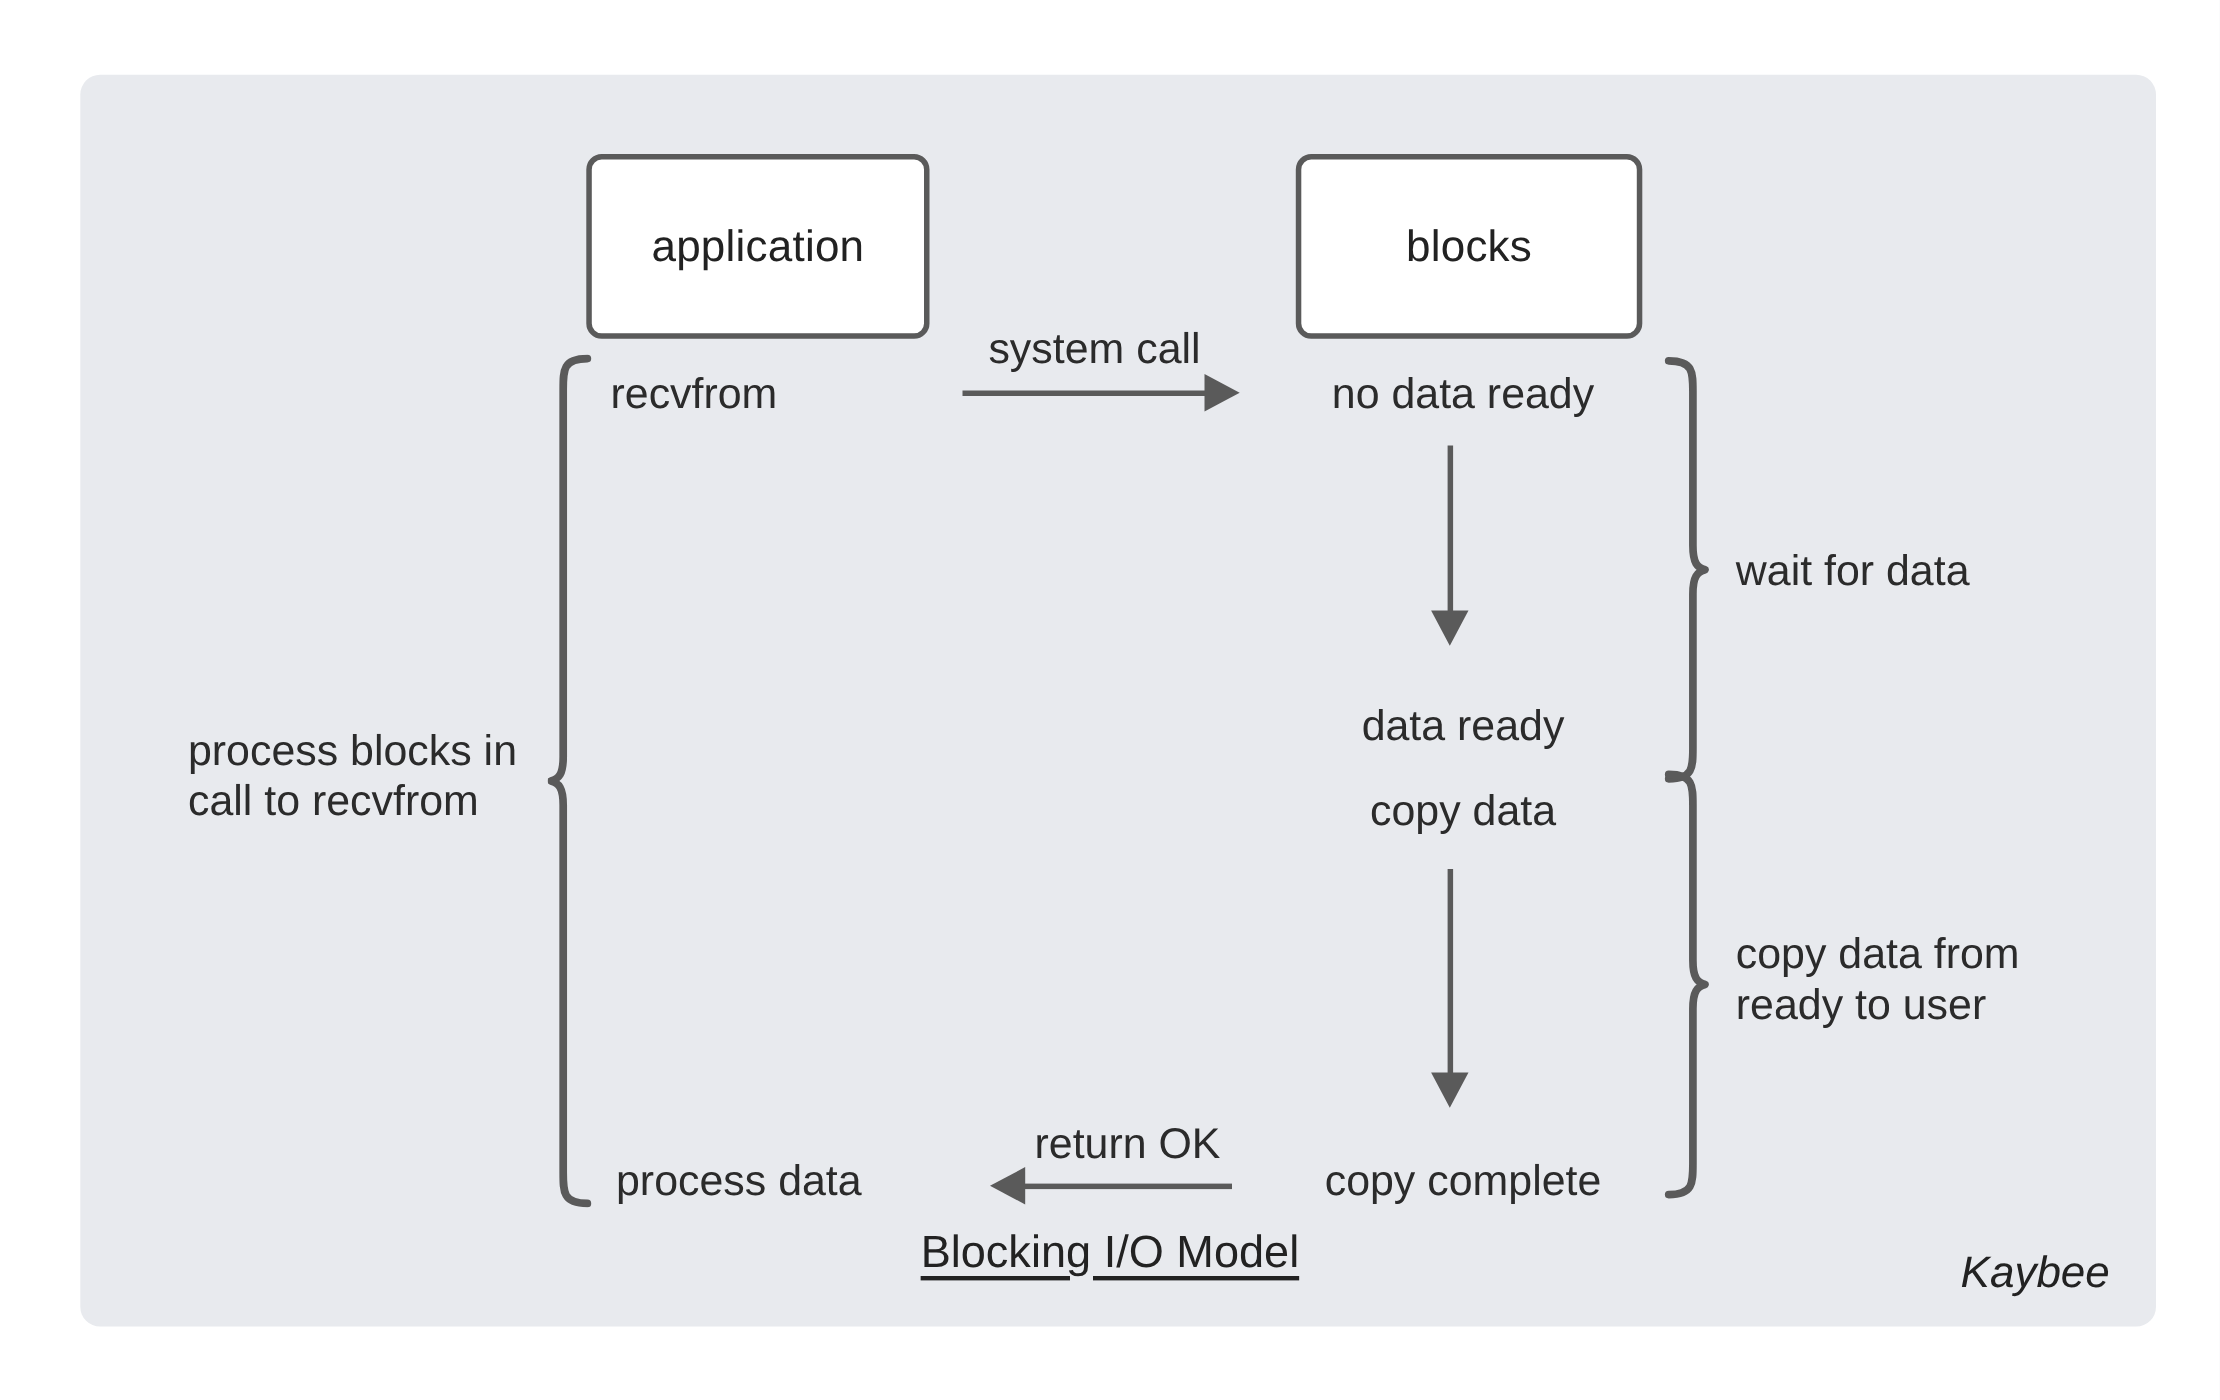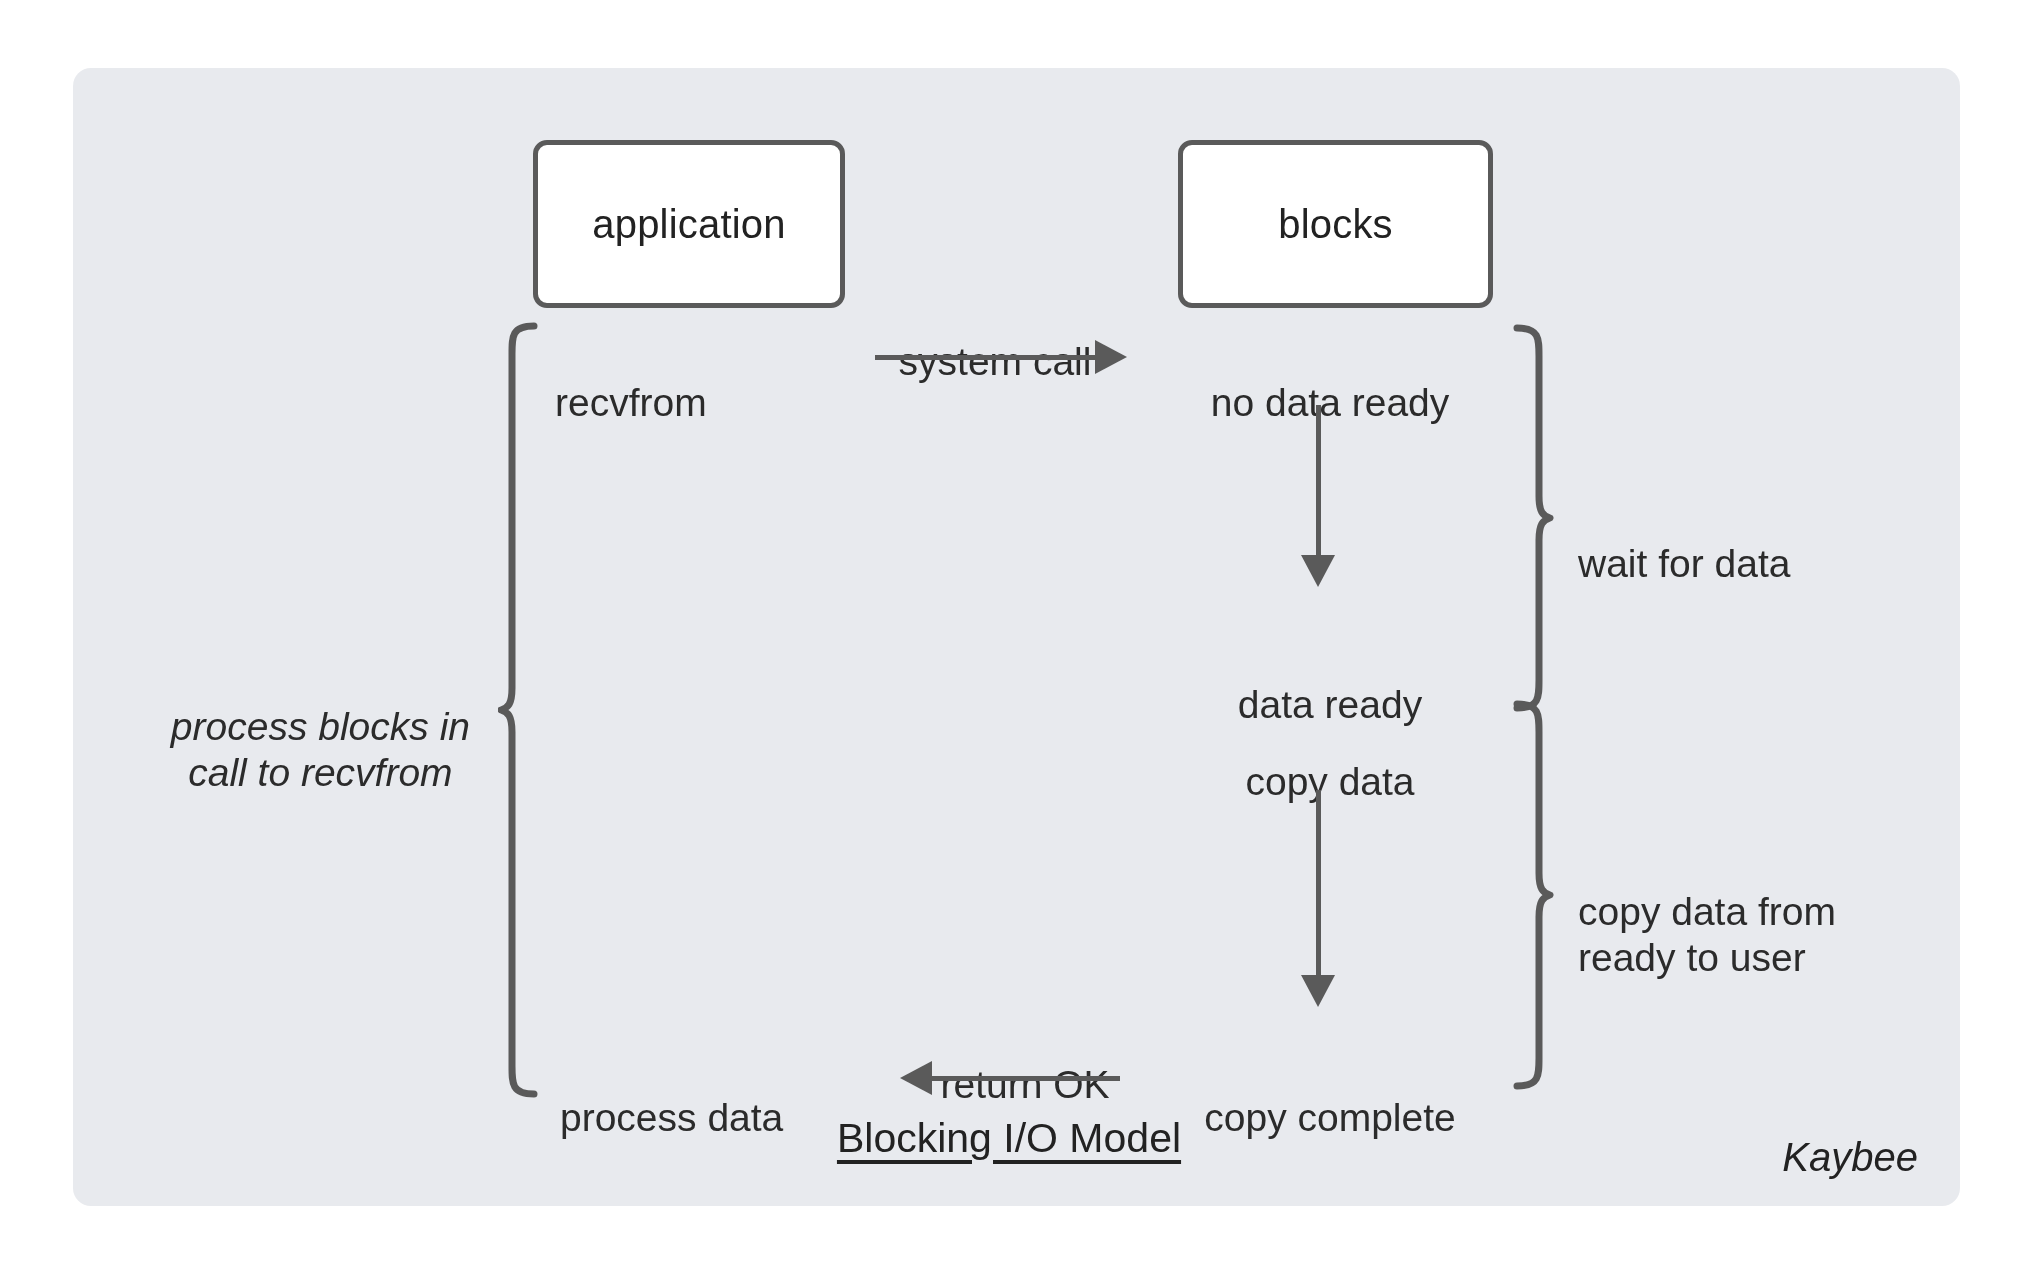--- a/index.html
+++ b/index.html
@@ -30,21 +30,20 @@
   }
   #box-application{left:533px;top:140px;width:302px;height:158px;}
   #box-kernel{left:1178px;top:140px;width:305px;height:158px;}
 
   .lbl{
     position:absolute;
     color:#2b2b2b;
     font-size:39px;
     white-space:nowrap;
     line-height:1.18;
-    margin-top:44px;
   }
   .lbl.ctr{text-align:center;transform:translateX(-50%);}
   .lbl.right{text-align:right;transform:translateX(-100%);}
 
   
   .arrow-h{position:absolute;height:5px;background:#5a5a5a;}
   .arrow-head-r{
     position:absolute;width:0;height:0;
     border-top:17px solid transparent;
     border-bottom:17px solid transparent;
@@ -97,21 +96,21 @@
     <span>blocks</span>
   </div>
 
   <svg class="brace" style="left:498px;top:322px;" width="40" height="776" viewBox="0 0 40 776">
     <path d="M 36 4 C 14 4, 14 14, 14 32
              L 14 366 C 14 382, 10 386, 3 388
              C 10 390, 14 394, 14 410
              L 14 744 C 14 762, 14 772, 36 772" fill="none" stroke="#5a5a5a" stroke-width="7" stroke-linecap="round" stroke-linejoin="round"></path>
   </svg>
 
-  <div class="lbl right" style="left:470px;top:660px;text-align:center;font-style:italic;">
+  <div class="lbl right" style="left:470px;top:660px;text-align:left;">
     <div>process blocks in</div>
     <div>call to recvfrom</div>
   </div>
 
   <svg class="brace" style="left:1512px;top:324px;" width="44" height="396" viewBox="0 0 44 396">
     <path d="M 5 4 C 27 4, 27 14, 27 32
              L 27 172 C 27 188, 31 192, 38 194
              C 31 196, 27 200, 27 216
              L 27 356 C 27 374, 27 384, 5 384" fill="none" stroke="#5a5a5a" stroke-width="7" stroke-linecap="round" stroke-linejoin="round"></path>
   </svg>

